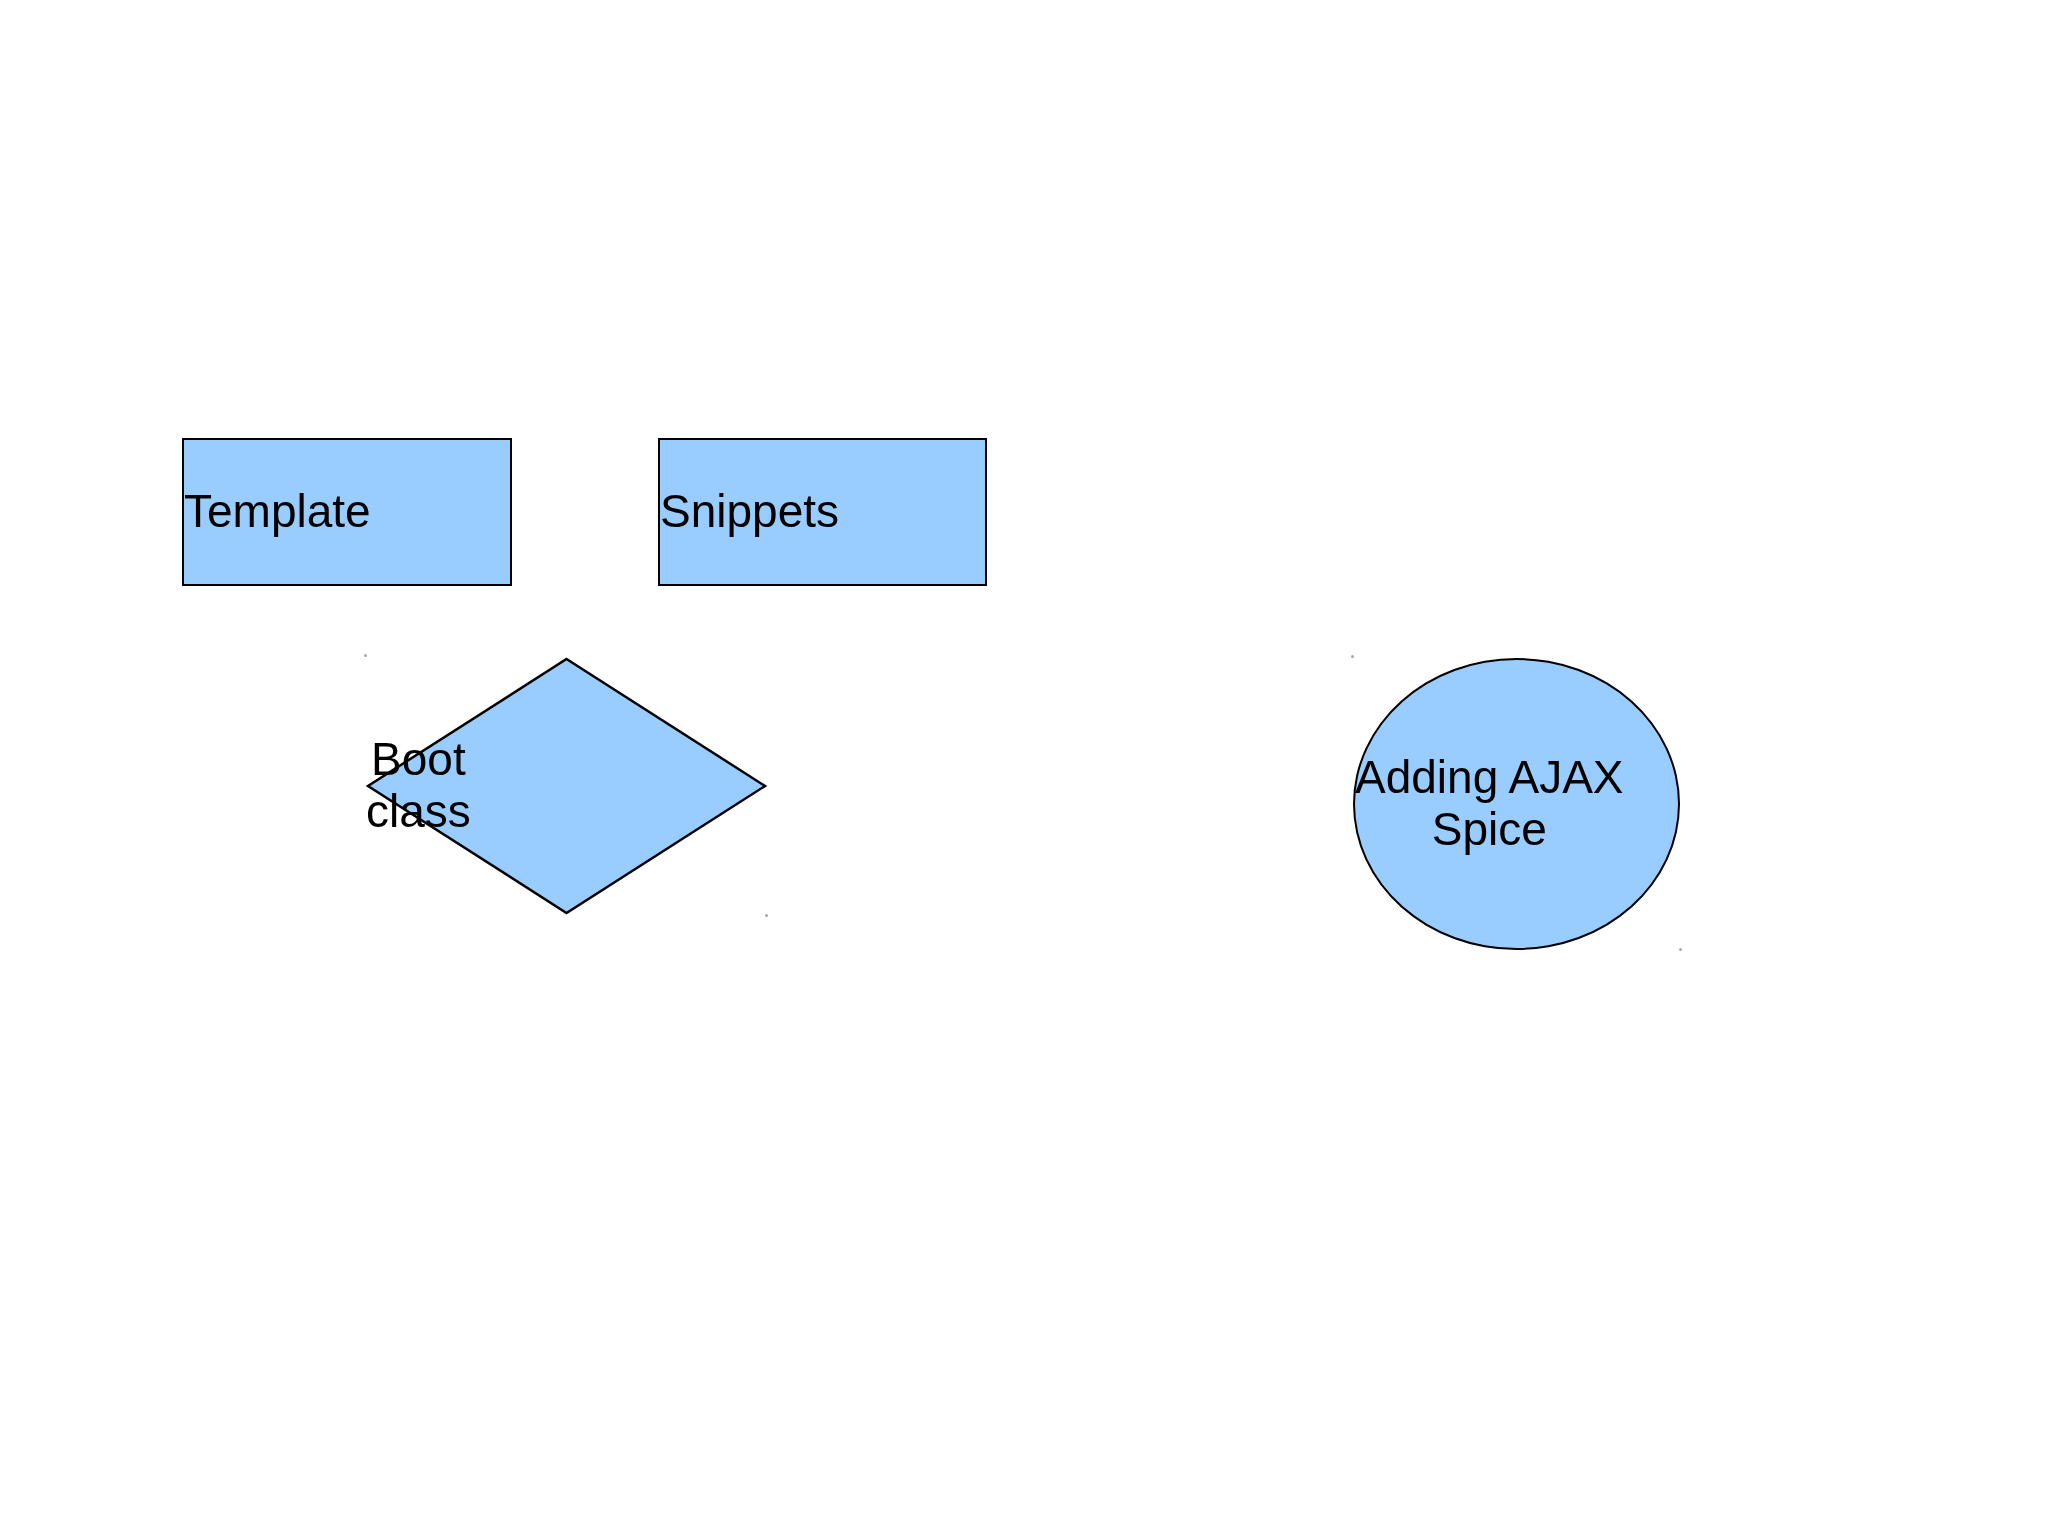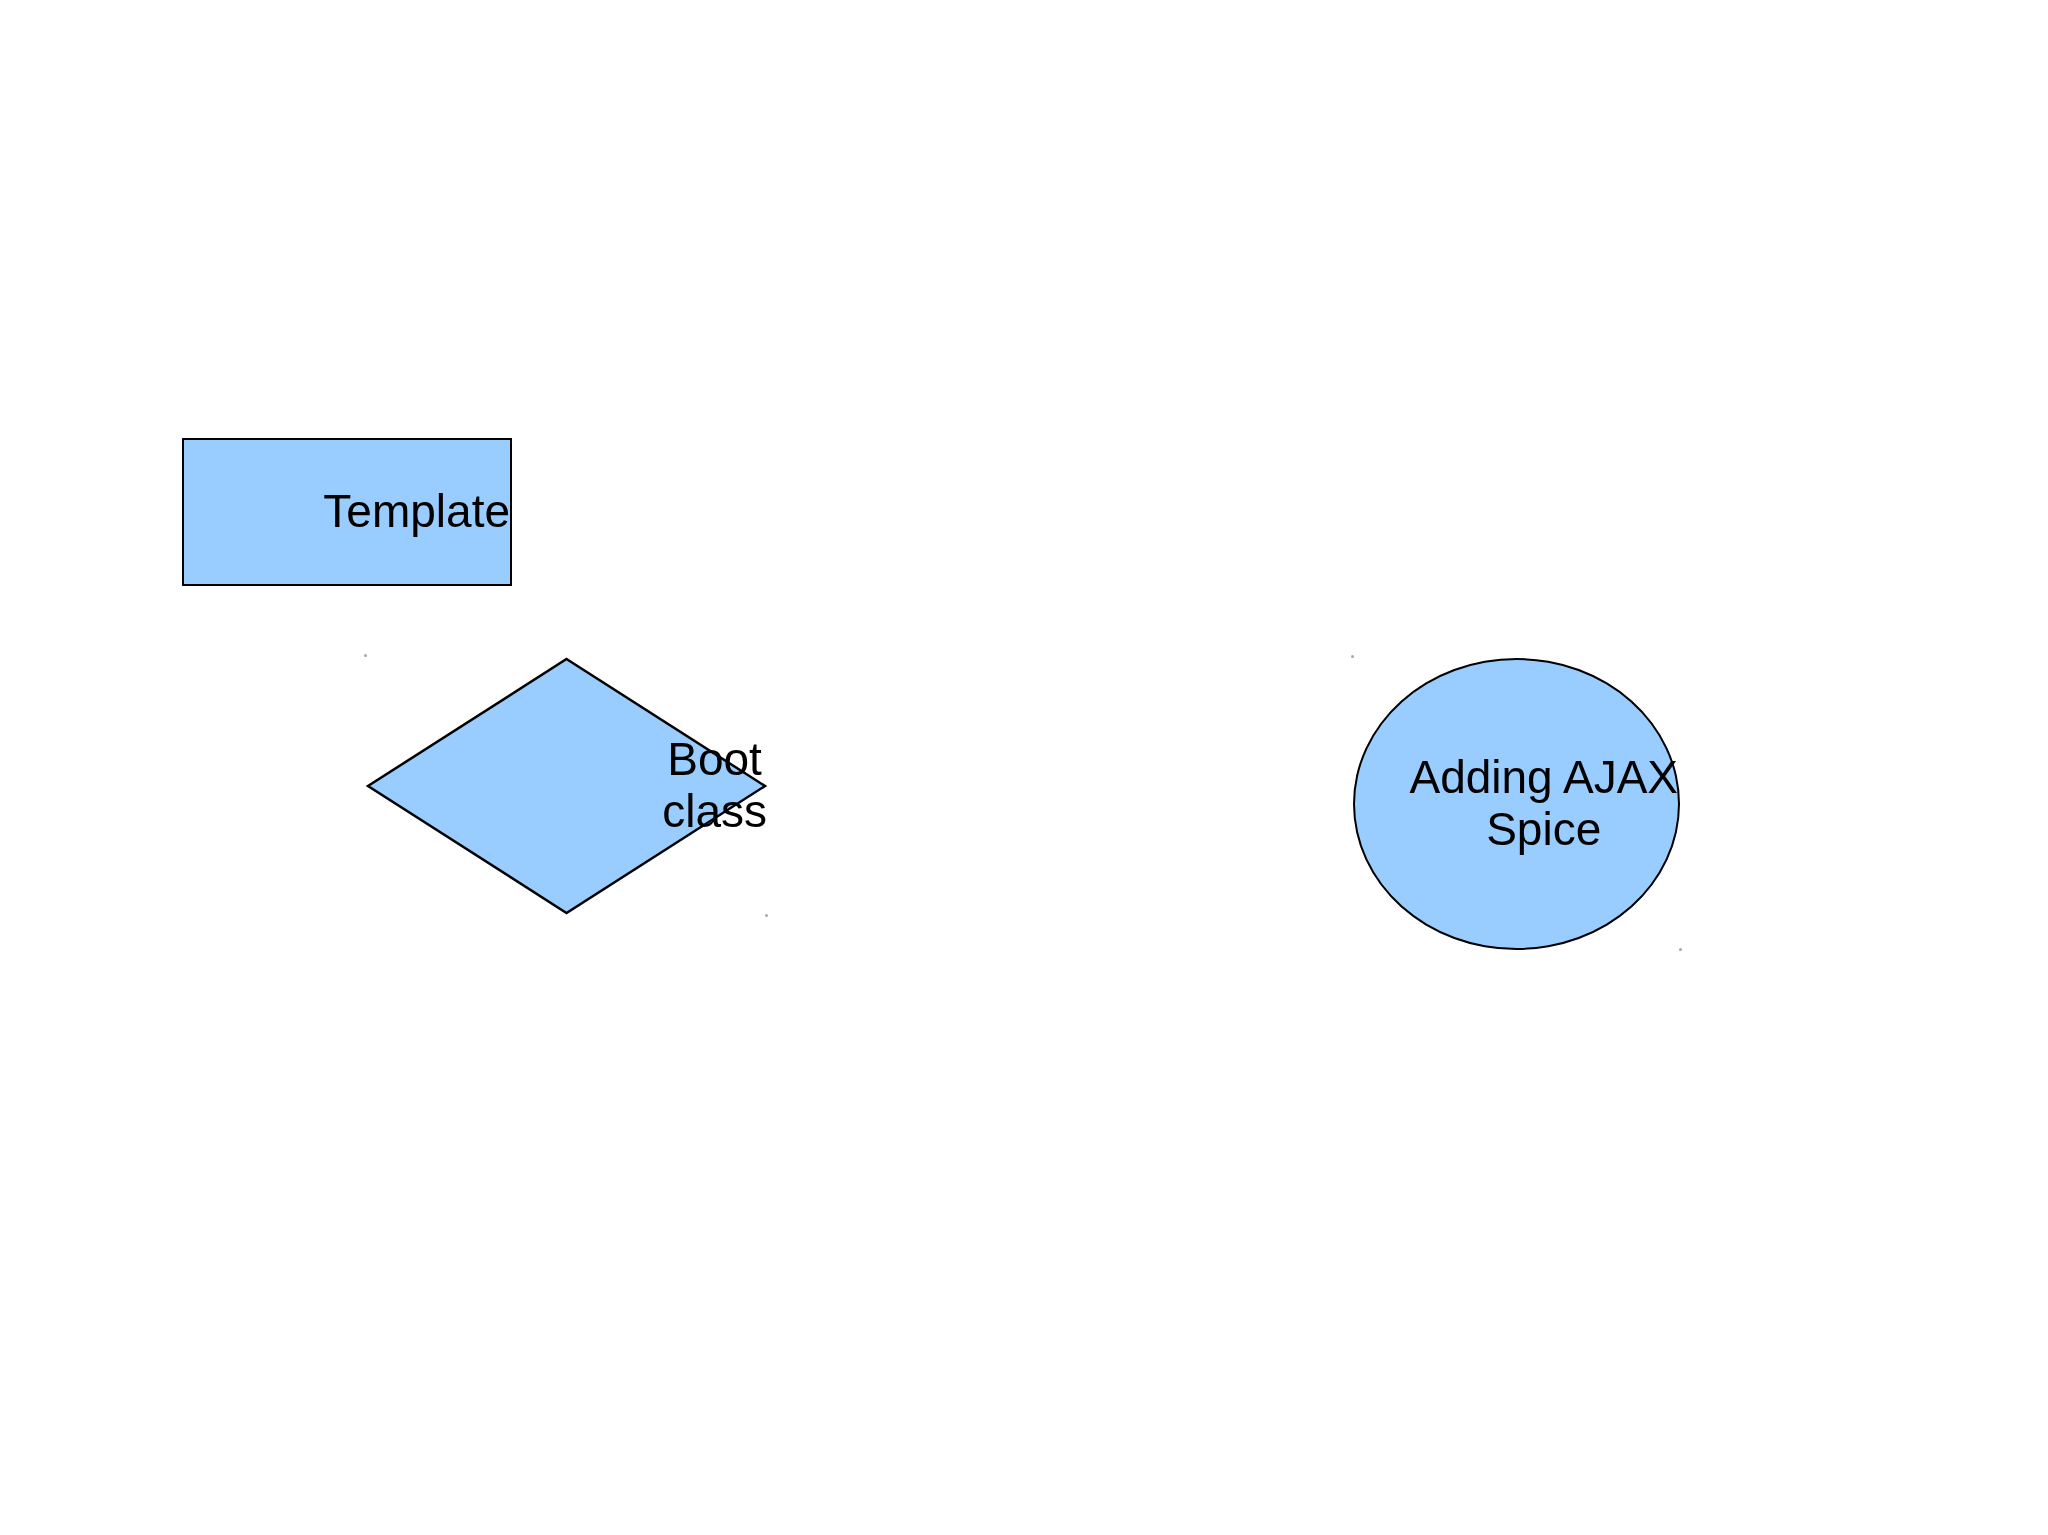--- a/index.html
+++ b/index.html
@@ -18,21 +18,21 @@
   .canvas {
     position: relative;
     width: 2048px;
     height: 1535px;
     background: var(--canvas-background);
   }
   .shape {
     position: absolute;
     display: flex;
     align-items: center;
-    justify-content: flex-end;
+    justify-content: flex-start;
     text-align: center;
     color: var(--label-color);
     font-size: 46px;
     line-height: 1.12;
   }
   .shape .label {
     white-space: pre-line;
     display: block;
   }
   .rect {
@@ -69,20 +69,23 @@
 </style>
 </head>
 <body>
 
 <div class="canvas">
 
   <div class="shape rect" style="left:182px; top:438px; width:330px; height:148px;">
     <span class="label">Template</span>
   </div>
 
+  <div class="shape rect" style="left:658px; top:438px; width:329px; height:148px;">
+    <span class="label">Snippets</span>
+  </div>
 
   <div class="shape ellipse" style="left:1353px; top:658px; width:327px; height:292px;">
     <span class="label">Adding AJAX
 Spice</span>
   </div>
 
   <div class="shape diamond-wrap" style="left:366px; top:657px; width:401px; height:258px;">
     <svg viewBox="0 0 401 258" preserveAspectRatio="none" aria-hidden="true">
       <polygon points="200.5,2 399,129 200.5,256 2,129"></polygon>
     </svg>

